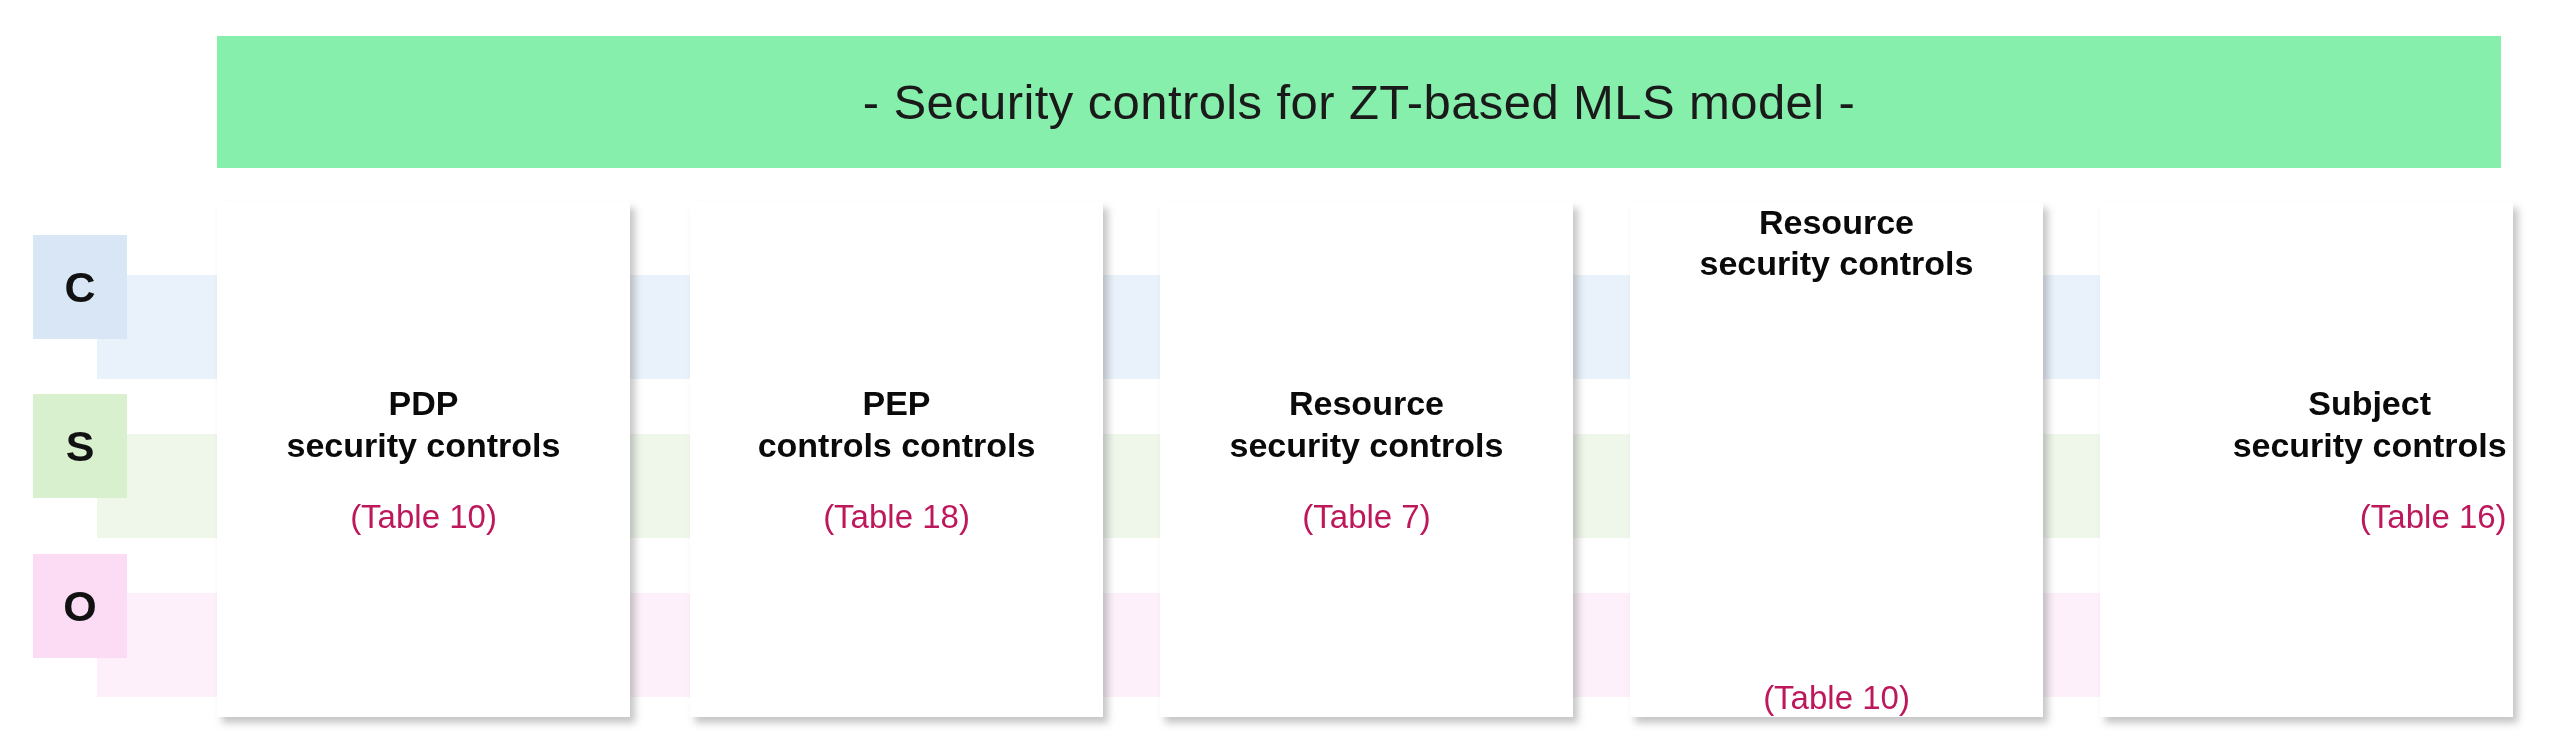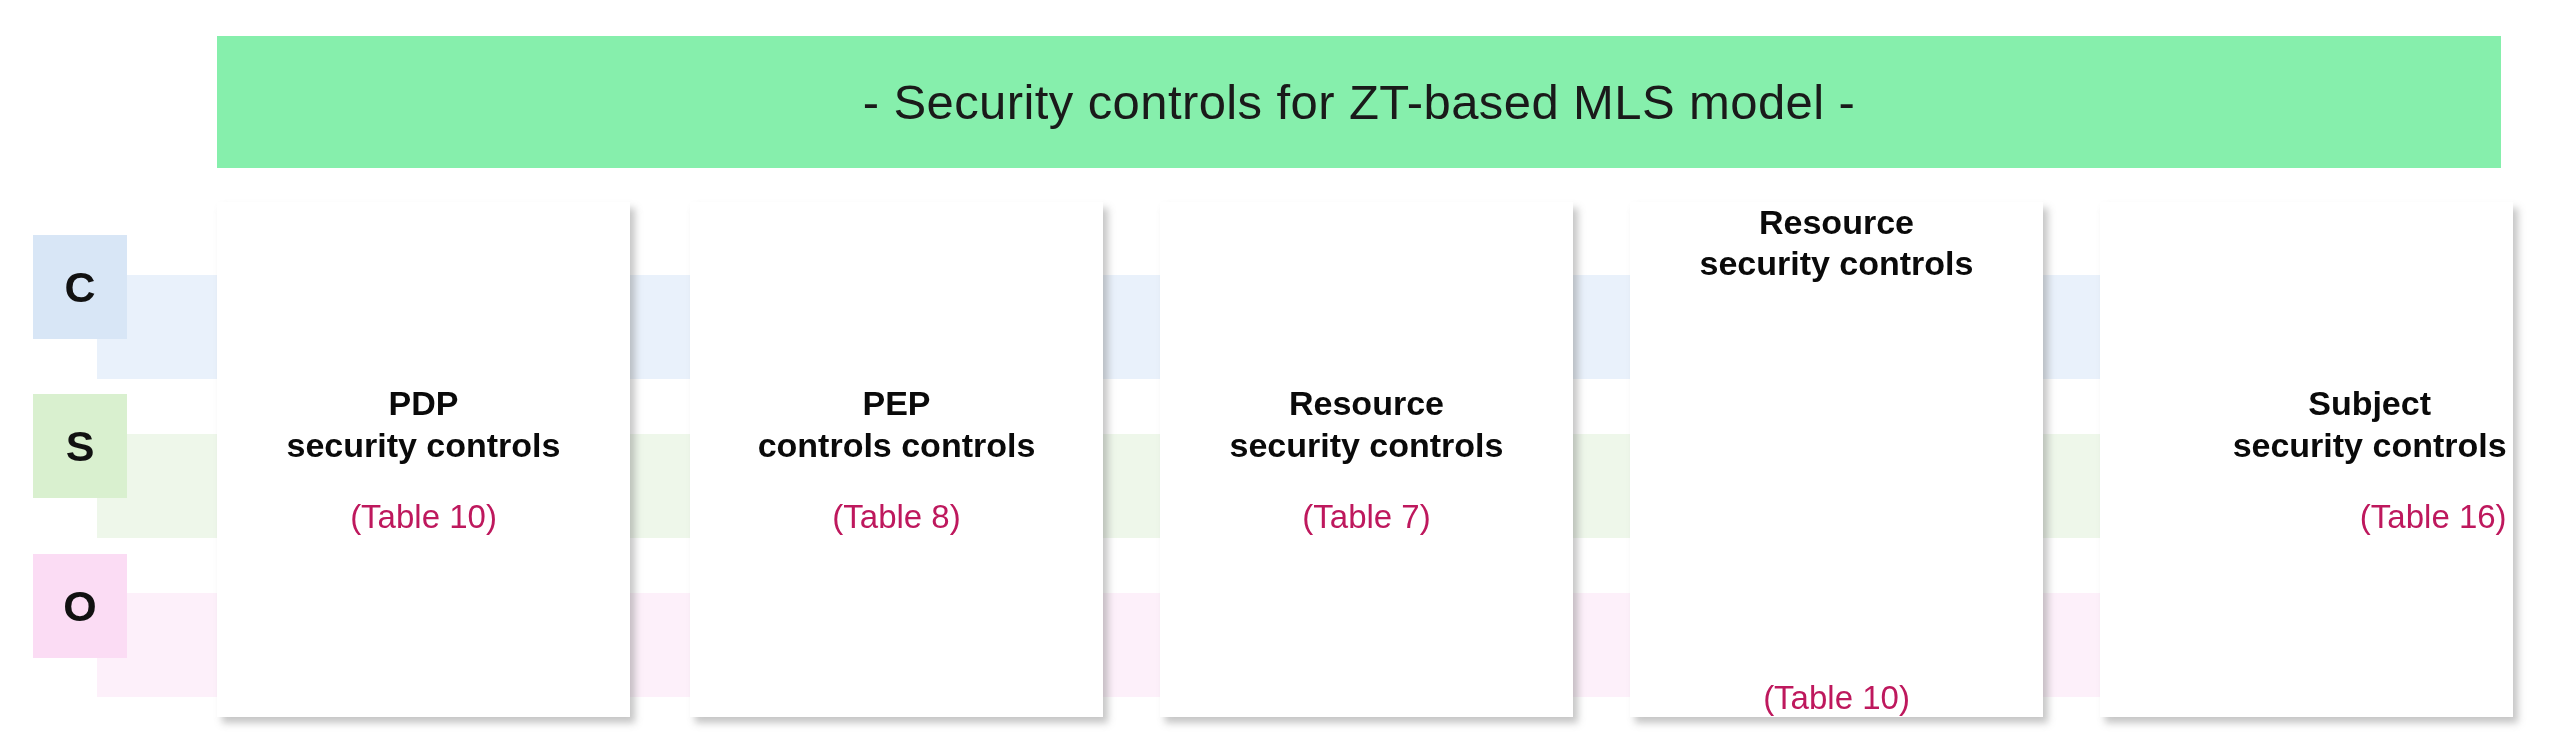--- a/index.html
+++ b/index.html
@@ -164,21 +164,21 @@
 
     <div class="card c1">
       <div class="card-heading">PDP
 security controls</div>
       <div class="card-ref">(Table 10)</div>
     </div>
 
     <div class="card c2">
       <div class="card-heading">PEP
 controls controls</div>
-      <div class="card-ref">(Table 8)</div>
+      <div class="card-ref">(Table 18)</div>
     </div>
 
     <div class="card c3">
       <div class="card-heading">Resource
 security controls</div>
       <div class="card-ref">(Table 7)</div>
     </div>
 
     <div class="card c4">
       <div class="card-heading">Resource

